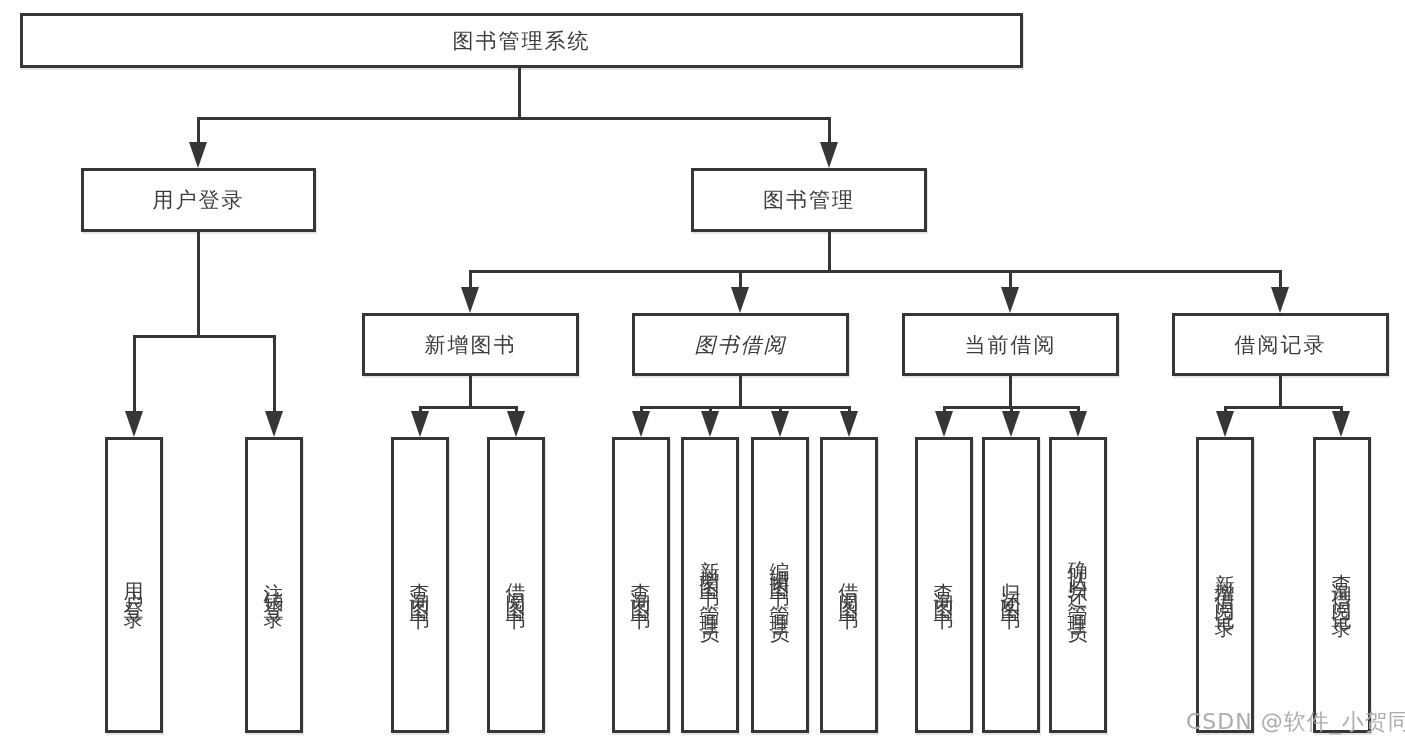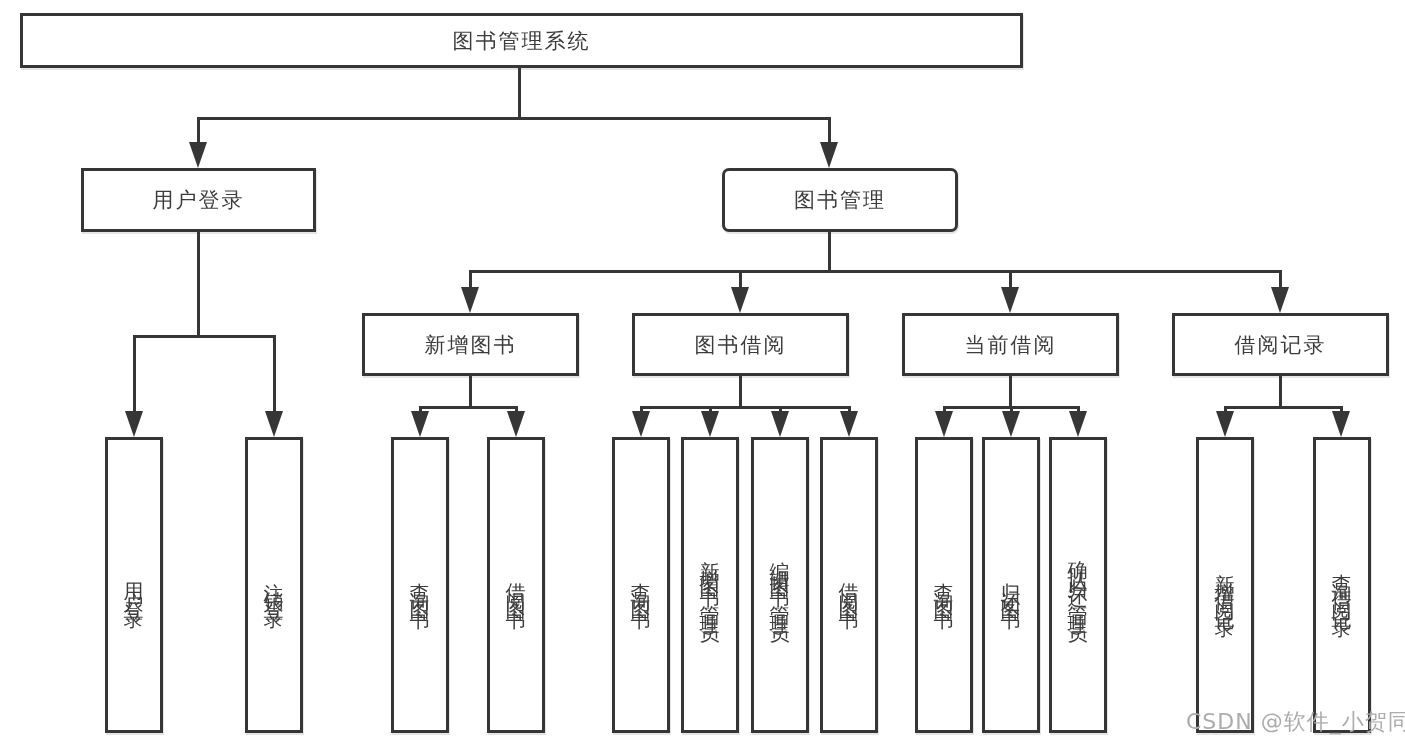--- a/index.html
+++ b/index.html
@@ -69,21 +69,21 @@
   <div class="line" style="left:518px; top:68px; width:3px; height:52px;"></div>
   <div class="line" style="left:197px; top:117px; width:634px; height:3px;"></div>
   <div class="line" style="left:197px; top:117px; width:3px; height:28px;"></div>
   <div class="head" style="left:189px; top:142px;"></div>
   <div class="line" style="left:828px; top:117px; width:3px; height:28px;"></div>
   <div class="head" style="left:820px; top:142px;"></div>
 
   <div class="box" style="left:81px; top:168px; width:235px; height:64px;">
     <span class="hlabel">用户登录</span>
   </div>
-  <div class="box" style="left:722px; top:168px; width:236px; height:64px;border-radius:7px;">
+  <div class="box" style="left:691px; top:168px; width:236px; height:64px;">
     <span class="hlabel">图书管理</span>
   </div>
 
   <div class="line" style="left:197px; top:232px; width:3px; height:106px;"></div>
   <div class="line" style="left:133px; top:335px; width:143px; height:3px;"></div>
   <div class="line" style="left:133px; top:335px; width:3px; height:79px;"></div>
   <div class="head" style="left:125px; top:411px;"></div>
   <div class="line" style="left:273px; top:335px; width:3px; height:79px;"></div>
   <div class="head" style="left:265px; top:411px;"></div>
 
@@ -94,21 +94,21 @@
   <div class="line" style="left:739px; top:270px; width:3px; height:22px;"></div>
   <div class="head" style="left:731px; top:287px;"></div>
   <div class="line" style="left:1009px; top:270px; width:3px; height:22px;"></div>
   <div class="head" style="left:1001px; top:287px;"></div>
   <div class="line" style="left:1279px; top:270px; width:3px; height:22px;"></div>
   <div class="head" style="left:1271px; top:287px;"></div>
 
   <div class="box" style="left:362px; top:313px; width:217px; height:63px;">
     <span class="hlabel">新增图书</span>
   </div>
-  <div class="box" style="left:632px; top:313px; width:217px; height:63px;">
+  <div class="box" style="left:632px; top:313px; width:217px; height:63px;font-style:italic;">
     <span class="hlabel">图书借阅</span>
   </div>
   <div class="box" style="left:1172px; top:313px; width:217px; height:63px;">
     <span class="hlabel">借阅记录</span>
   </div>
   <div class="box" style="left:902px; top:313px; width:217px; height:63px;">
     <span class="hlabel">当前借阅</span>
   </div>
 
   <div class="line" style="left:469px; top:376px; width:3px; height:33px;"></div>

